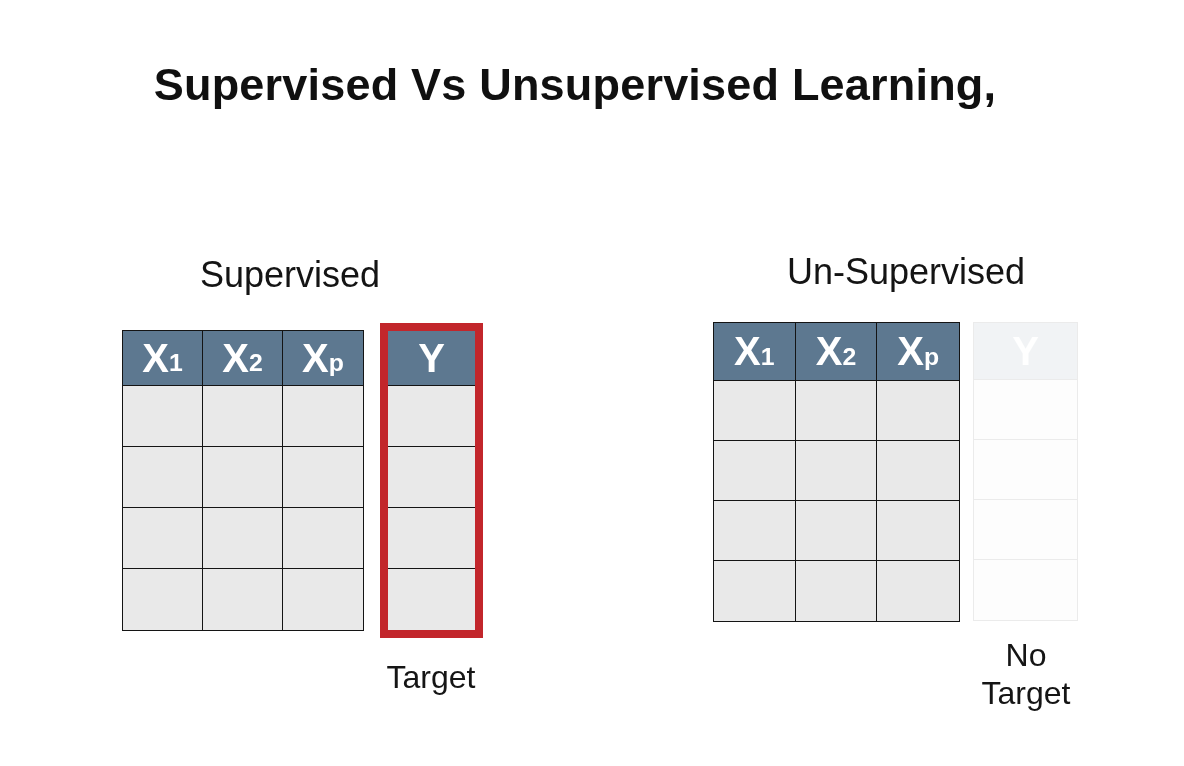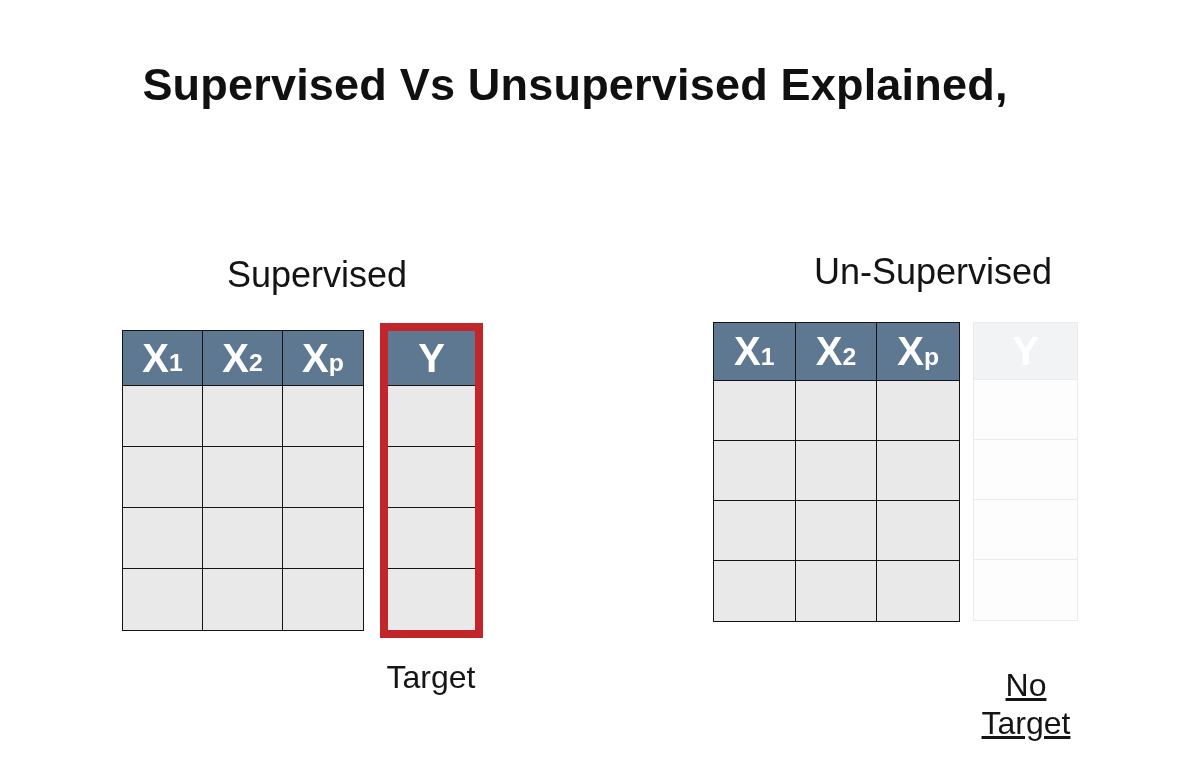--- a/index.html
+++ b/index.html
@@ -12,21 +12,21 @@
   
   .title {
     position:absolute; top:56px; left:0; width:1150px;
     text-align:center; font-size:45px; line-height:58px;
     font-weight:700; color:#101010; letter-spacing:0.2px;
   }
 
   
   .sec-heading {
     position:absolute; transform:translateX(-50%);
-    font-size:36px; font-weight:500; color:#141414; white-space:nowrap;margin-left:27px;
+    font-size:36px; font-weight:500; color:#141414; white-space:nowrap;
   }
 
   
   .xtable {
     position:absolute; display:grid; grid-template-columns:repeat(3,1fr);
     border:1.5px solid #141414; background:#fff;
   }
   .th {
     background:#5d7890; color:#ffffff; font-weight:700; font-size:40px;
     display:flex; align-items:center; justify-content:center;
@@ -71,21 +71,21 @@
     font-size:32px; font-weight:400; color:#151515;
     text-align:center; line-height:38px; white-space:nowrap;
   }
 </style>
 </head>
 <body>
 
 <div class="canvas">
 
   <div class="title">
-    <div>Supervised Vs Unsupervised Explained,</div>
+    <div>Supervised Vs Unsupervised Learning,</div>
   </div>
 
   <div class="sec-heading" style="left:290px; top:254px;">Supervised</div>
 
   <div class="xtable sup" style="left:122px; top:330px; width:242px;">
     <div class="th">
         <span>X</span>
         <sub>1</sub>
       </div>
     <div class="th">
@@ -152,18 +152,18 @@
   </div>
 
   <div class="faded-ycol">
     <div class="th">Y</div>
     <div class="td"></div>
     <div class="td"></div>
     <div class="td"></div>
     <div class="td"></div>
   </div>
 
-  <div class="col-label" style="left:1026px; top:666px;text-decoration:underline;">
+  <div class="col-label" style="left:1026px; top:636px;">
     <div>No</div>
     <div>Target</div>
   </div>
 
 </div>
 
 </body></html>

